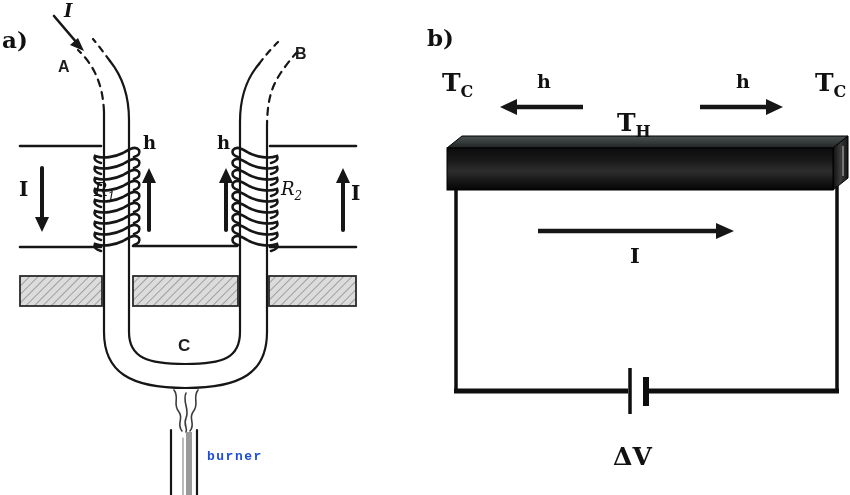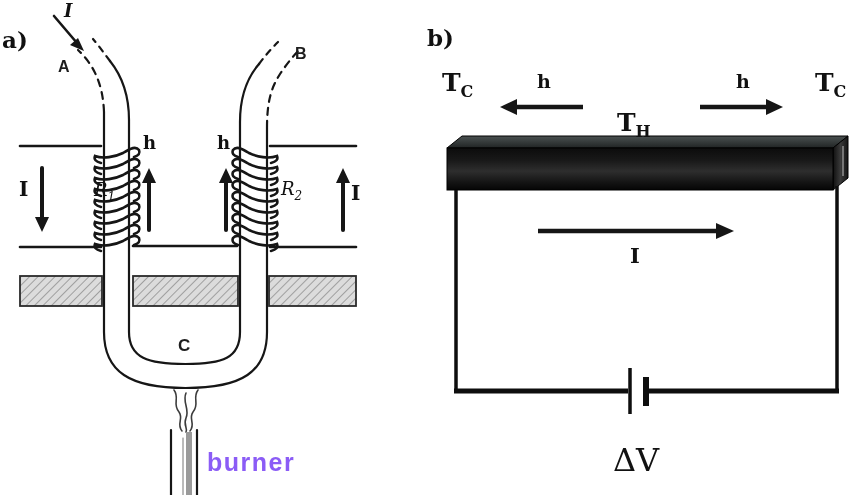--- a/index.html
+++ b/index.html
@@ -7,25 +7,25 @@
           font-family:"DejaVu Serif","Liberation Serif",serif;}
   #drawing{position:absolute;left:0;top:0;}
   .lbl{position:absolute;color:#111;line-height:1;white-space:nowrap;}
   .panel-tag{font-size:23px;font-weight:bold;}
   .serifb{font-weight:bold;font-size:18px;}
   .bigT{font-weight:bold;font-size:25px;}
   .bigT sub{font-size:16px;font-weight:bold;}
   .resistor{font-style:italic;font-size:18px;}
   .resistor sub{font-size:12px;}
   .handlbl{font-family:"Liberation Sans","DejaVu Sans",sans-serif;font-size:16px;font-weight:600;color:#1d1d1d;}
-  .burner-lbl{font-family:Liberation Sans, sans-serif;font-size:25px;font-weight:600;
-              letter-spacing:1.5px;color:#8b5cf6;}
+  .burner-lbl{font-family:Liberation Mono, monospace;font-size:13px;font-weight:600;
+              letter-spacing:1.5px;color:#1d4ed8;}
   .cur-i{font-weight:bold;font-size:20px;}
   .cur-i-top{font-style:italic;font-weight:600;font-size:18px;}
-  .dv{font-weight:normal;font-size:32px;}
+  .dv{font-weight:bold;font-size:25px;}
 </style>
 </head>
 <body>
 
 <div id="figure">
 
   <svg id="drawing" width="850" height="495" viewBox="0 0 850 495">
     <defs>
       <pattern id="hatch" width="6" height="6" patternTransform="rotate(45)" patternUnits="userSpaceOnUse">
         <rect width="6" height="6" fill="#dcdcdc"></rect>

